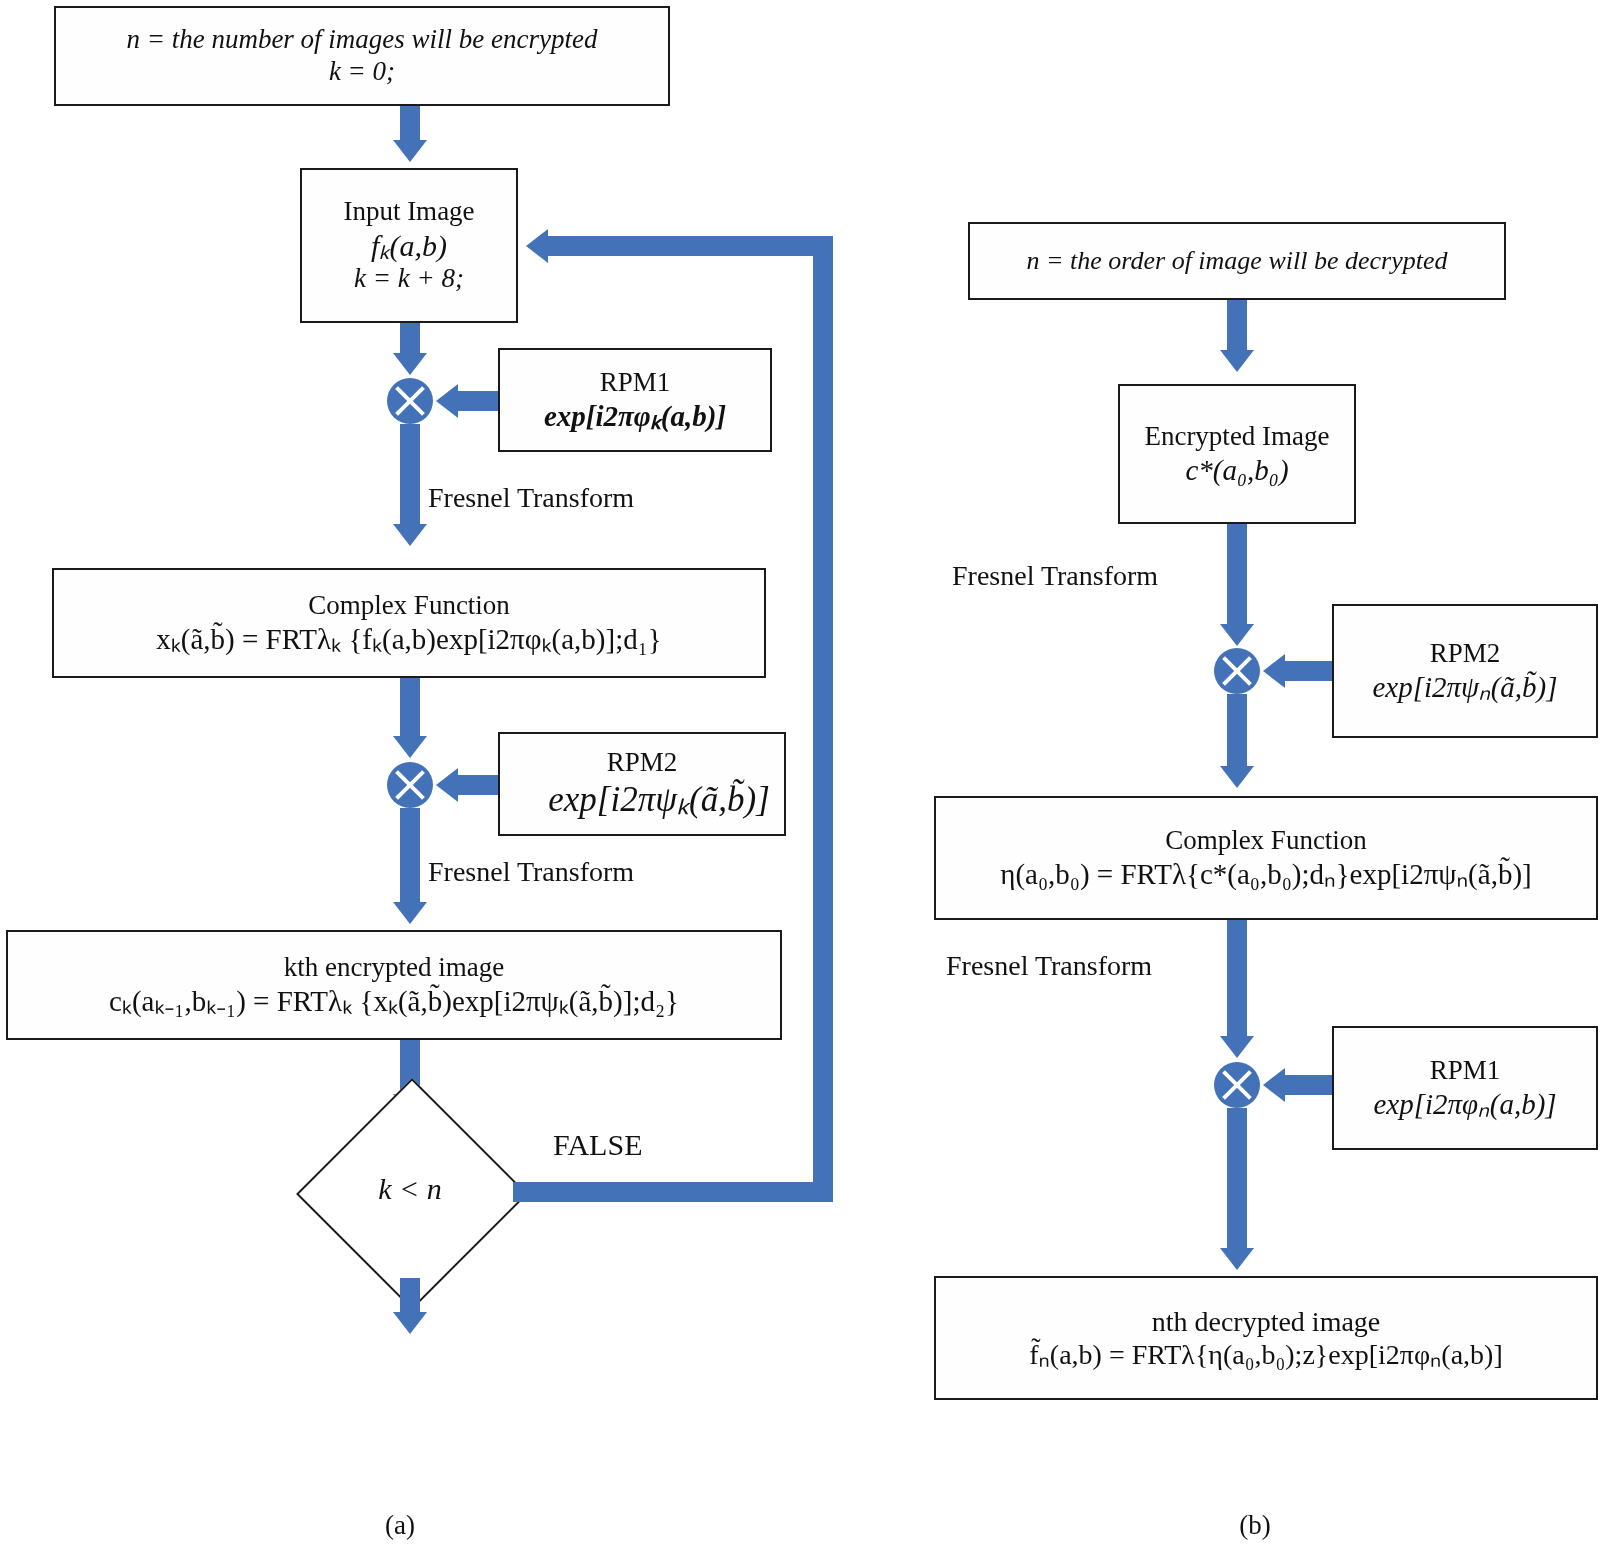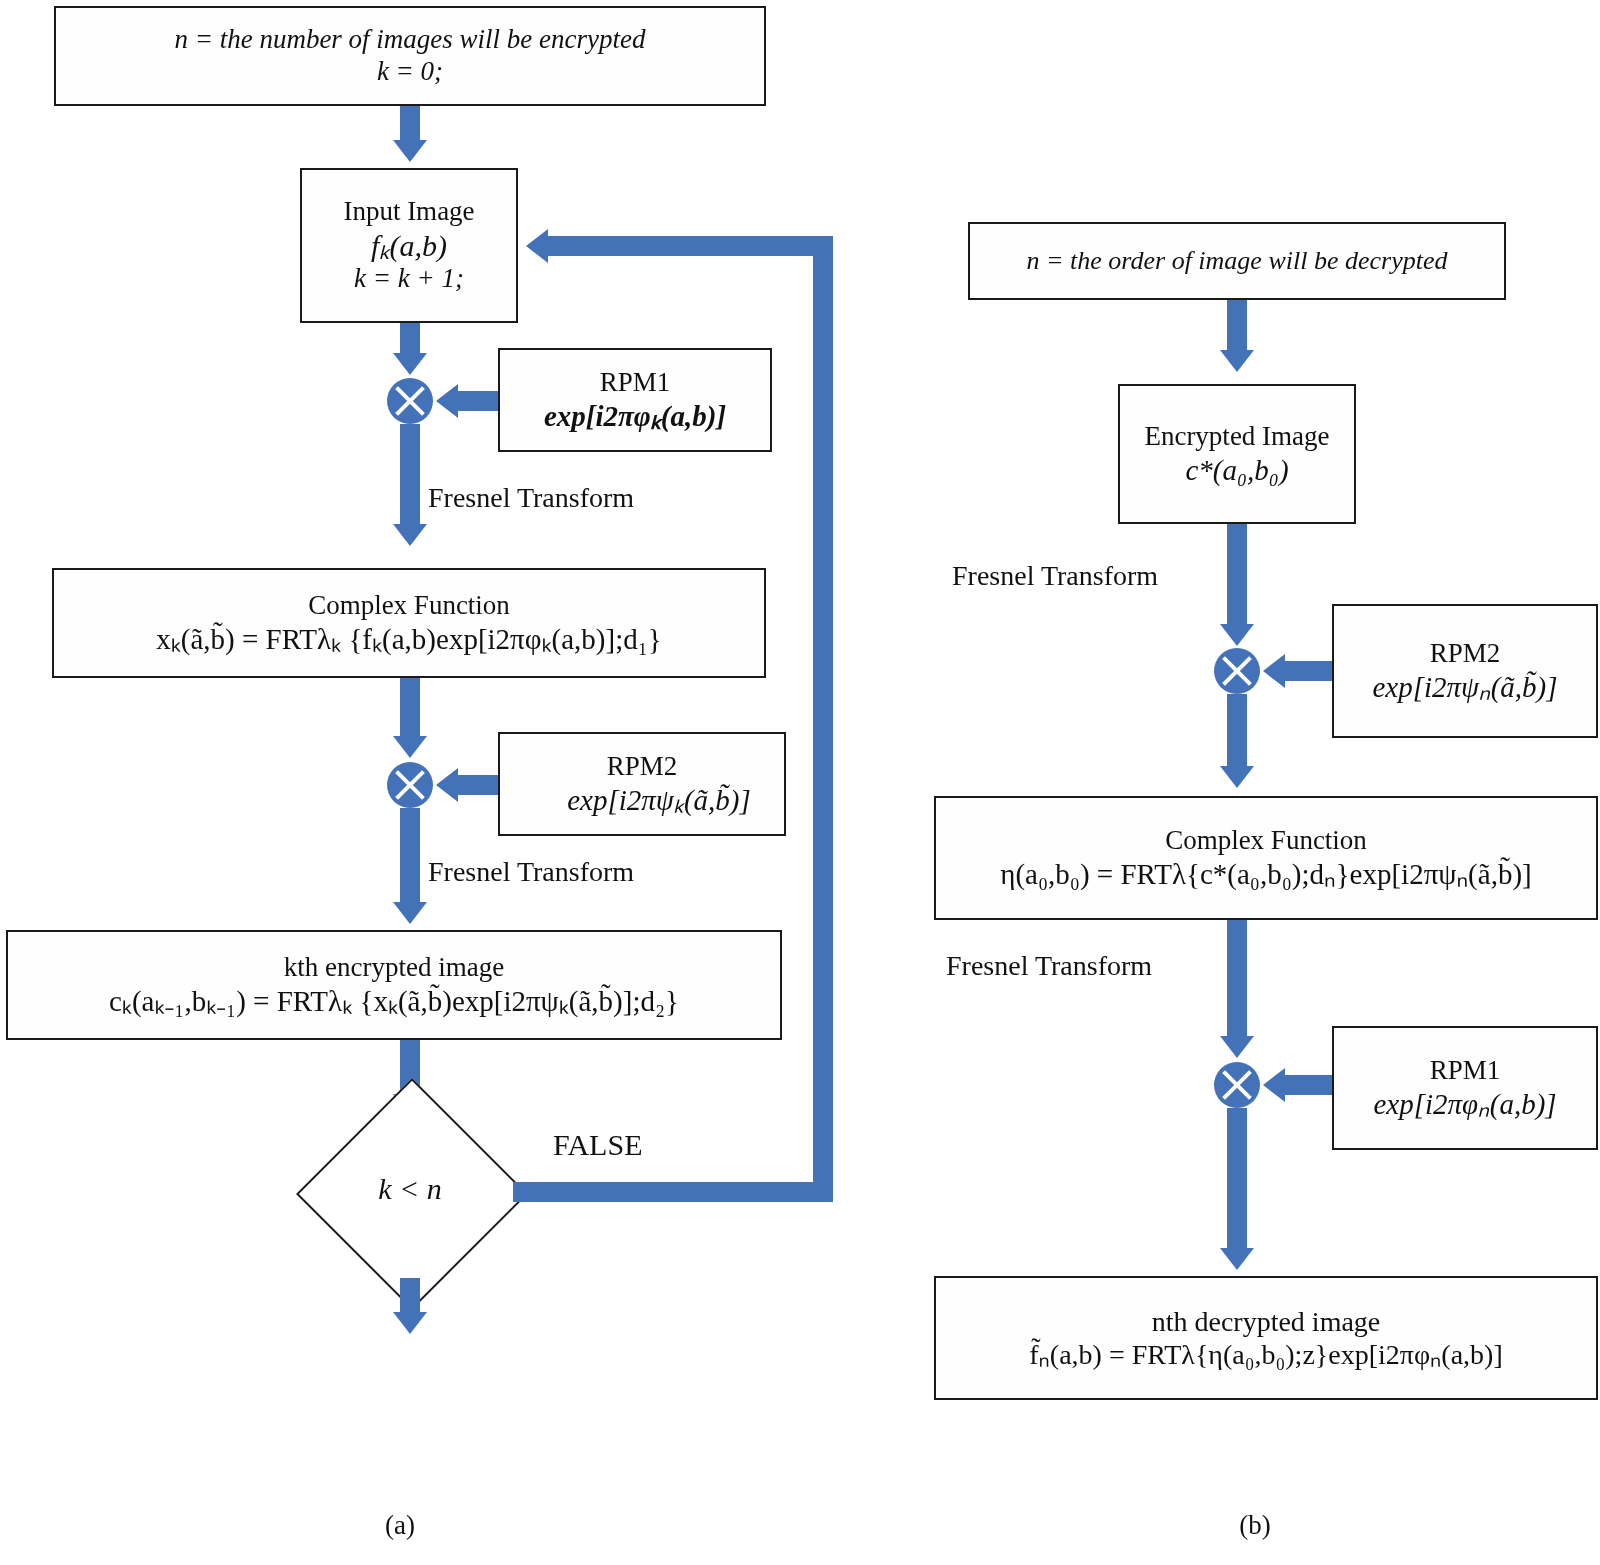--- a/index.html
+++ b/index.html
@@ -93,32 +93,32 @@
     position: absolute;
     font-family: "Liberation Serif", serif;
     text-align: center;
   }
 </style>
 </head>
 <body>
 
 <div id="canvas">
 
-  <div class="node" style="left:54px; top:6px; width:712px; height:100px; font-size:27px;">
+  <div class="node" style="left:54px; top:6px; width:616px; height:100px; font-size:27px;">
     <span class="line t-italic">n = the number of  images will be encrypted</span>
     <span class="line t-italic">k = 0;</span>
   </div>
 
   <div class="arrow-v" style="left:400px; top:106px; width:20px; height:38px;"></div>
   <div class="head-down" style="left:393px; top:140px;"></div>
 
   <div class="node" style="left:300px; top:168px; width:218px; height:155px; font-size:27px;">
     <span class="line">Input Image</span>
     <span class="line t-italic" style="font-size:30px;">fₖ(a,b)</span>
-    <span class="line t-italic">k = k + 1;</span>
+    <span class="line t-italic">k = k + 8;</span>
   </div>
 
   <div class="arrow-v" style="left:400px; top:323px; width:20px; height:34px;"></div>
   <div class="head-down" style="left:393px; top:353px;"></div>
 
   <div class="mult" style="left:387px; top:378px;"></div>
 
   <div class="arrow-h" style="left:458px; top:391px; width:50px; height:20px;"></div>
   <div class="head-left" style="left:436px; top:384px;"></div>
 
@@ -140,21 +140,21 @@
   <div class="arrow-v" style="left:400px; top:678px; width:20px; height:64px;"></div>
   <div class="head-down" style="left:393px; top:736px;"></div>
 
   <div class="mult" style="left:387px; top:762px;"></div>
 
   <div class="arrow-h" style="left:458px; top:775px; width:50px; height:20px;"></div>
   <div class="head-left" style="left:436px; top:768px;"></div>
 
   <div class="node" style="left:498px; top:732px; width:288px; height:104px; font-size:27px;">
     <span class="line">RPM2</span>
-    <span class="line t-italic" style="font-size:29px;margin-left:34px;">exp[i2πψₖ(ã,b̃)]</span>
+    <span class="line t-italic" style="font-size:35px;margin-left:34px;">exp[i2πψₖ(ã,b̃)]</span>
   </div>
 
   <div class="arrow-v" style="left:400px; top:808px; width:20px; height:98px;"></div>
   <div class="head-down" style="left:393px; top:902px;"></div>
 
   <div class="floating-label" style="left:428px; top:856px; font-size:28px;">Fresnel Transform</div>
 
   <div class="node" style="left:6px; top:930px; width:776px; height:110px; font-size:27px;">
     <span class="line">kth encrypted image</span>
     <span class="line mathline" style="font-size:29px;">cₖ(aₖ₋₁,bₖ₋₁) = FRTλₖ {xₖ(ã,b̃)exp[i2πψₖ(ã,b̃)];d₂}</span>

